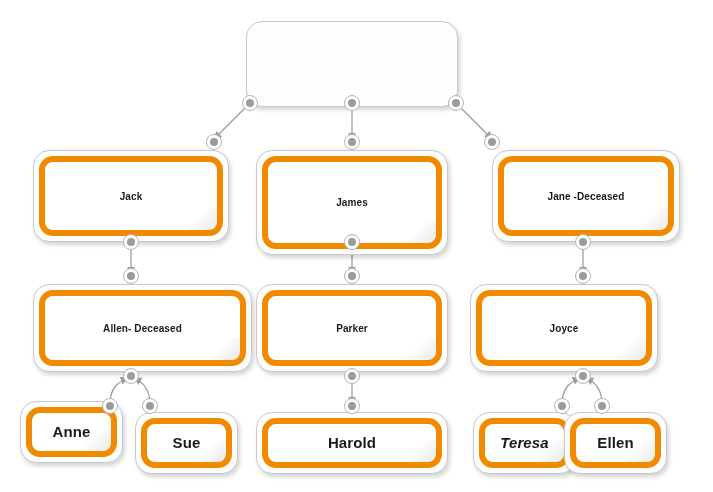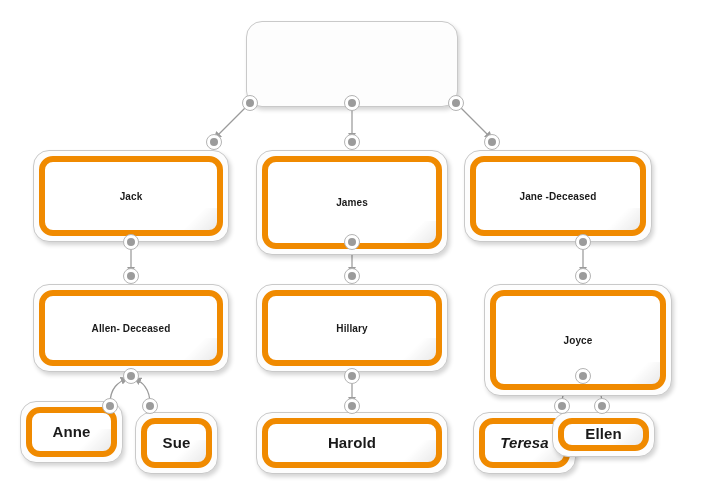--- a/index.html
+++ b/index.html
@@ -165,65 +165,65 @@
 
   <div class="node" style="left:256px; top:150px; width:192px; height:105px;">
     <div class="frame"></div>
     <div class="body">
       <span class="label">James</span>
     </div>
   </div>
   <div class="port" style="left:352px; top:142px;"></div>
   <div class="port" style="left:352px; top:242px;"></div>
 
-  <div class="node" style="left:464px; top:150px; width:188px; height:92px;">
+  <div class="node" style="left:492px; top:150px; width:188px; height:92px;">
     <div class="frame"></div>
     <div class="body">
       <span class="label">Jane -Deceased</span>
     </div>
   </div>
   <div class="port" style="left:492px; top:142px;"></div>
   <div class="port" style="left:583px; top:242px;"></div>
 
-  <div class="node" style="left:33px; top:284px; width:196px; height:88px;">
+  <div class="node" style="left:33px; top:284px; width:219px; height:88px;">
     <div class="frame"></div>
     <div class="body">
       <span class="label">Allen- Deceased</span>
     </div>
   </div>
   <div class="port" style="left:131px; top:276px;"></div>
   <div class="port" style="left:131px; top:376px;"></div>
 
   <div class="node" style="left:256px; top:284px; width:192px; height:88px;">
     <div class="frame"></div>
     <div class="body">
-      <span class="label">Hillary</span>
+      <span class="label">Parker</span>
     </div>
   </div>
   <div class="port" style="left:352px; top:276px;"></div>
   <div class="port" style="left:352px; top:376px;"></div>
 
-  <div class="node" style="left:484px; top:284px; width:188px; height:112px;">
+  <div class="node" style="left:470px; top:284px; width:188px; height:88px;">
     <div class="frame"></div>
     <div class="body">
       <span class="label">Joyce</span>
     </div>
   </div>
   <div class="port" style="left:583px; top:276px;"></div>
   <div class="port" style="left:583px; top:376px;"></div>
 
   <div class="node small" style="left:20px; top:401px; width:103px; height:62px;">
     <div class="frame"></div>
     <div class="body">
       <span class="label">Anne</span>
     </div>
   </div>
   <div class="port" style="left:110px; top:406px;"></div>
 
-  <div class="node small" style="left:135px; top:412px; width:83px; height:62px;">
+  <div class="node small" style="left:135px; top:412px; width:103px; height:62px;">
     <div class="frame"></div>
     <div class="body">
       <span class="label">Sue</span>
     </div>
   </div>
   <div class="port" style="left:150px; top:406px;"></div>
 
   <div class="node small" style="left:256px; top:412px; width:192px; height:62px;">
     <div class="frame"></div>
     <div class="body">
@@ -233,21 +233,21 @@
   <div class="port" style="left:352px; top:406px;"></div>
 
   <div class="node small" style="left:473px; top:412px; width:103px; height:62px;font-style:italic;">
     <div class="frame"></div>
     <div class="body">
       <span class="label">Teresa</span>
     </div>
   </div>
   <div class="port" style="left:562px; top:406px;"></div>
 
-  <div class="node small" style="left:552px; top:412px; width:103px; height:45px;">
+  <div class="node small" style="left:564px; top:412px; width:103px; height:62px;">
     <div class="frame"></div>
     <div class="body">
       <span class="label">Ellen</span>
     </div>
   </div>
   <div class="port" style="left:602px; top:406px;"></div>
 
 </div>
 
 </body></html>

